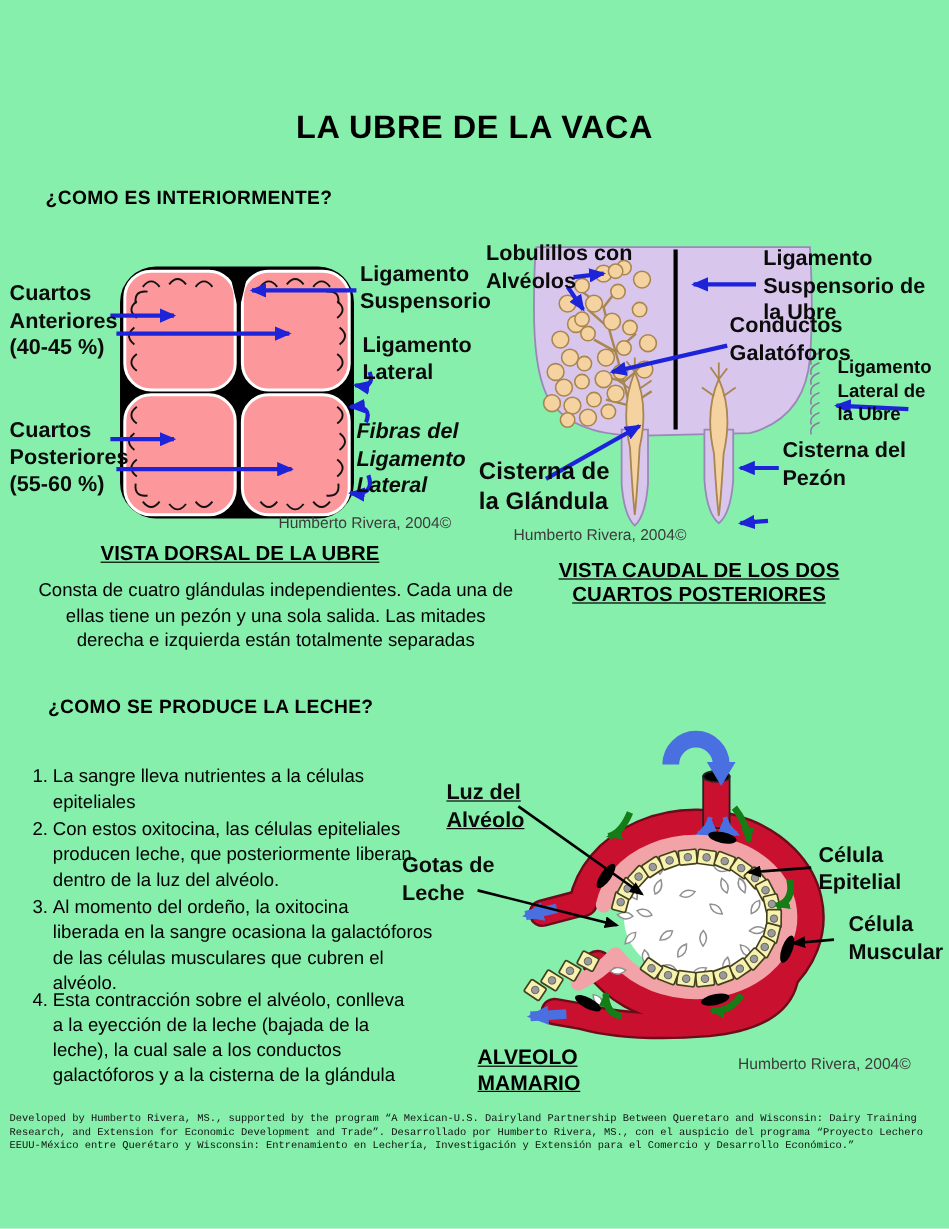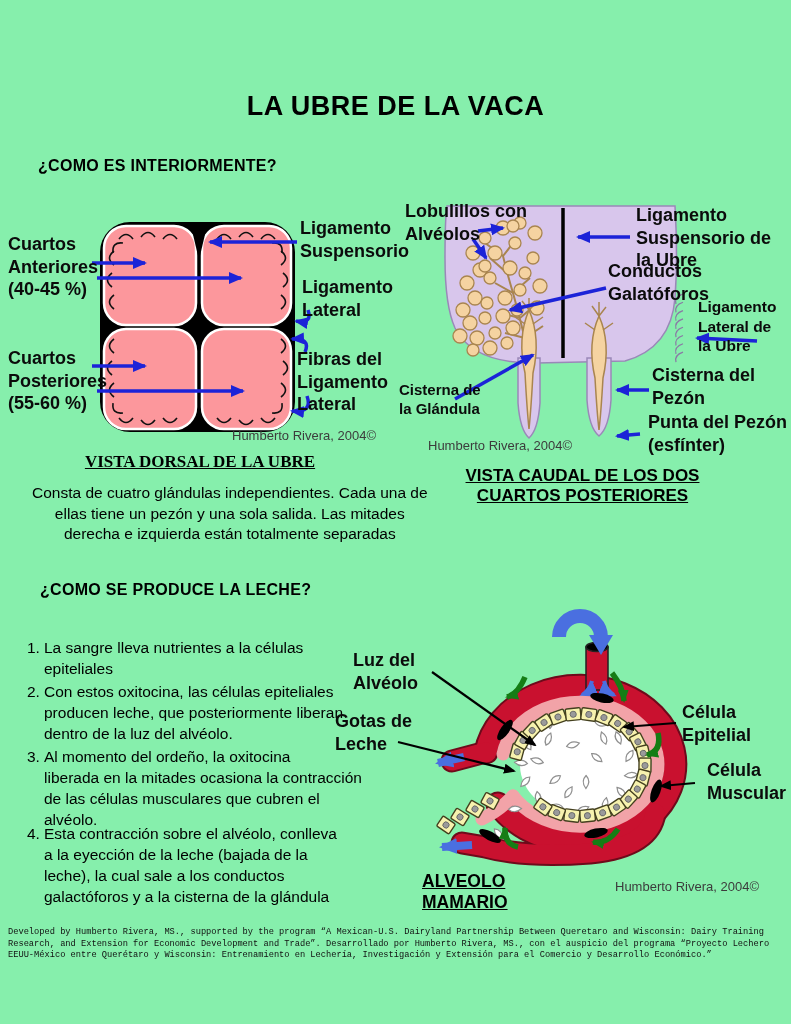--- a/index.html
+++ b/index.html
@@ -86,25 +86,25 @@
   <div class="abs lbl" style="left:8px;top:233px;">Cuartos
 Anteriores
 (40-45 %)</div>
   <div class="abs lbl" style="left:8px;top:347px;">Cuartos
 Posteriores
 (55-60 %)</div>
   <div class="abs lbl" style="left:300px;top:217px;">Ligamento
 Suspensorio</div>
   <div class="abs lbl" style="left:302px;top:276px;">Ligamento
 Lateral</div>
-  <div class="abs lbl" style="left:297px;top:348px;">Fibras del
+  <div class="abs lbl" style="left:297px;top:348px;font-style:italic;">Fibras del
 Ligamento
 Lateral</div>
   <div class="abs credit" style="left:232px;top:428px;">Humberto Rivera, 2004©</div>
-  <div class="abs cap" style="left:30px;top:452px;width:340px;font-family:Liberation Serif, serif;">VISTA DORSAL DE LA UBRE</div>
+  <div class="abs cap" style="left:30px;top:452px;width:340px;">VISTA DORSAL DE LA UBRE</div>
   <div class="abs body-text" style="left:32px;top:483px;text-align:center;">Consta de cuatro glándulas independientes. Cada una de
 ellas tiene un pezón y una sola salida. Las mitades
 derecha e izquierda están totalmente separadas</div>
 
   <svg style="left:425px;top:198px;" width="366" height="252" viewBox="0 0 366 252">
     <defs>
       <marker id="c-ab" markerUnits="userSpaceOnUse" markerWidth="14" markerHeight="12" refX="12" refY="6" orient="auto">
         <path d="M0,0 L14,6 L0,12 Z" fill="#1c23d8"></path>
       </marker>
     </defs>
@@ -185,47 +185,45 @@
   <div class="abs lbl" style="left:405px;top:200px;">Lobulillos con
 Alvéolos</div>
   <div class="abs lbl" style="left:636px;top:204px;">Ligamento
 Suspensorio de
 la Ubre</div>
   <div class="abs lbl" style="left:608px;top:260px;">Conductos
 Galatóforos</div>
   <div class="abs lbl sm" style="left:698px;top:297px;">Ligamento
 Lateral de
 la Ubre</div>
-  <div class="abs lbl" style="left:399px;top:381px;font-size:15px;">Cisterna de
+  <div class="abs lbl" style="left:399px;top:381px;font-size:20px;">Cisterna de
 la Glándula</div>
   <div class="abs lbl" style="left:652px;top:364px;">Cisterna del
 Pezón</div>
-  <div class="abs lbl" style="left:648px;top:411px;">Punta del Pezón
-(esfínter)</div>
   <div class="abs credit" style="left:428px;top:438px;">Humberto Rivera, 2004©</div>
   <div class="abs h2" style="top:581px;left:40px;">¿COMO SE PRODUCE LA LECHE?</div>
 
   <div class="abs cap" style="left:430px;top:466px;width:305px;">VISTA CAUDAL DE LOS DOS
 CUARTOS POSTERIORES</div>
 
   <div class="abs list-item" style="left:27px;top:637px;">
     <span class="num">1.</span>
     <span class="txt">La  sangre lleva nutrientes a la células
 epiteliales</span>
   </div>
   <div class="abs list-item" style="left:27px;top:681px;">
     <span class="num">2.</span>
     <span class="txt">Con estos oxitocina, las células epiteliales
 producen leche, que posteriormente liberan
 dentro de la luz del alvéolo.</span>
   </div>
   <div class="abs list-item" style="left:27px;top:746px;">
     <span class="num">3.</span>
     <span class="txt">Al momento del ordeño, la oxitocina
-liberada en la mitades ocasiona la contracción
+liberada en la sangre ocasiona la galactóforos
 de las células musculares que cubren el
 alvéolo.</span>
   </div>
   <div class="abs list-item" style="left:27px;top:823px;">
     <span class="num">4.</span>
     <span class="txt">Esta contracción sobre el alvéolo, conlleva
 a la eyección de la leche (bajada de la
 leche), la cual sale a los conductos
 galactóforos y a la cisterna de la glándula</span>
   </div>
@@ -425,27 +423,27 @@
     </g>
 
     <g stroke="#000" stroke-width="2.2" fill="none">
       <line x1="42" y1="77" x2="145" y2="150" marker-end="url(#a-ak)"></line>
       <line x1="8" y1="147" x2="124" y2="176" marker-end="url(#a-ak)"></line>
       <line x1="286" y1="128" x2="234" y2="132" marker-end="url(#a-ak)"></line>
       <line x1="305" y1="188" x2="271" y2="191" marker-end="url(#a-ak)"></line>
     </g>
   </svg>
 
-  <div class="abs lbl" style="left:353px;top:649px;">Luz del
+  <div class="abs lbl" style="left:372px;top:649px;text-decoration:underline;">Luz del
 Alvéolo</div>
   <div class="abs lbl" style="left:335px;top:710px;">Gotas de
 Leche</div>
   <div class="abs lbl" style="left:682px;top:701px;">Célula
 Epitelial</div>
   <div class="abs lbl" style="left:707px;top:759px;">Célula
 Muscular</div>
-  <div class="abs cap" style="left:398px;top:871px;text-align:left;font-size:17.5px;margin-left:24px;">ALVEOLO
+  <div class="abs cap" style="left:398px;top:871px;text-align:left;font-size:17.5px;">ALVEOLO
 MAMARIO</div>
   <div class="abs credit" style="left:615px;top:879px;">Humberto Rivera, 2004©</div>
 
   <div class="abs footer" style="left:8px;top:927px;width:778px;">Developed by Humberto Rivera, MS., supported by the program “A Mexican-U.S. Dairyland Partnership Between Queretaro and Wisconsin: Dairy Training Research, and Extension for Economic Development and Trade”.  Desarrollado por Humberto Rivera, MS., con el auspicio del programa “Proyecto Lechero EEUU-México entre Querétaro y Wisconsin: Entrenamiento en Lechería, Investigación y Extensión para el Comercio  y Desarrollo Económico.”</div>
 
 </div>
 
 </body></html>

